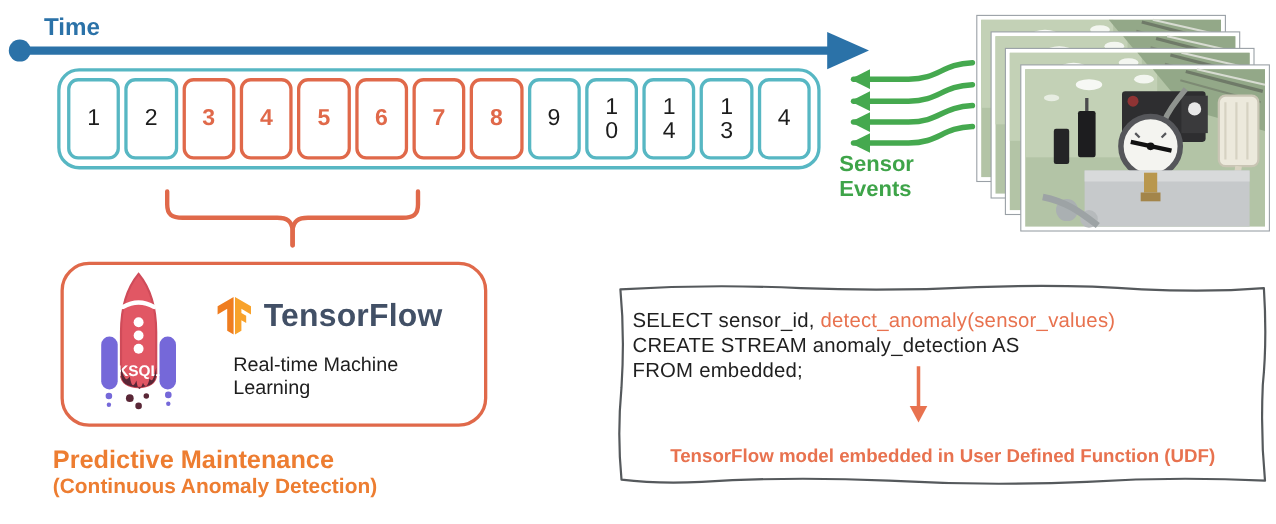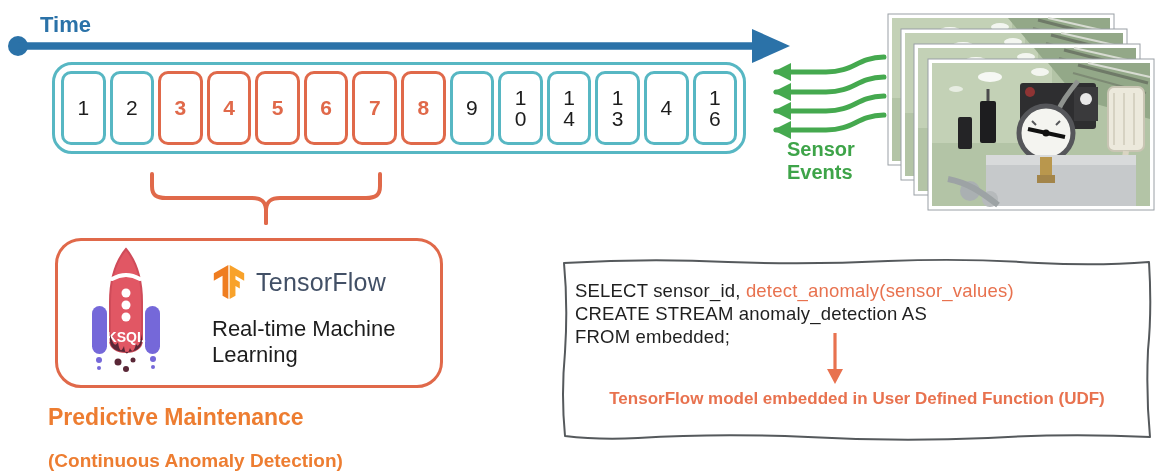--- a/index.html
+++ b/index.html
@@ -22,38 +22,38 @@
   .box-num { display:inline-block; width:1ch; word-break:break-all;
     text-align:center; line-height:1.02; font-size:21px; }
 
   
   .ml-box { left:55px; top:238px; width:388px; height:150px;
     border:3px solid #e0694a; border-radius:26px;
     display:flex; align-items:center; padding:8px 10px 8px 26px; }
   .ml-right { flex:1; display:flex; flex-direction:column; align-items:center;
     justify-content:center; padding-top:6px; }
   .tf-row { display:flex; align-items:center; gap:10px; }
-  .tf-word { font-size:25px; font-weight:400; color:#425066; letter-spacing:0.2px; }
-  .ml-caption { margin-top:16px; font-size:22px; color:#1d1d1d; font-weight:500;margin-left:44px; }
+  .tf-word { font-size:29px; font-weight:700; color:#425066; letter-spacing:0.2px; }
+  .ml-caption { margin-top:16px; font-size:18px; color:#1d1d1d; font-weight:500;margin-left:44px; }
 
   .pm-wrap { left:48px; top:404px; width:420px; text-align:left; }
   .pm-title { font-size:23px; font-weight:bold; color:#ed7d31; }
-  .pm-sub { margin-top:19px; font-size:19px; font-weight:600; color:#ed7d31; }
+  .pm-sub { margin-top:1px; font-size:19px; font-weight:600; color:#ed7d31; }
 
   
   .sensor-label { left:763px; top:138px; width:130px; font-size:20px;
-    font-weight:bold; color:#3ea449;margin-left:24px; }
+    font-weight:bold; color:#3ea449; }
 
   
   .codebox { left:558px; top:255px; width:598px; height:190px; }
   .codebox .bg { position:absolute; left:0; top:0; }
   .code-lines { position:absolute; left:17px; top:24px; font-size:18.5px;
     line-height:23px; color:#1f1f1f; letter-spacing:0.2px; }
   .code-hl { color:#e8724f; }
-  .code-caption { position:absolute; left:0; right:0; bottom:36px;
+  .code-caption { position:absolute; left:0; right:0; bottom:20px;
     text-align:center; font-size:17px; font-weight:bold; color:#e8724f; }
 </style>
 </head>
 <body>
 
 <div class="stage">
 
   <div class="abs time-label">Time</div>
 
   <svg class="abs" style="left:0;top:25px;" width="800" height="45" viewBox="0 0 800 45">
@@ -94,23 +94,20 @@
         <span class="box-num">10</span>
       </div>
       <div class="tbox">
         <span class="box-num">14</span>
       </div>
       <div class="tbox">
         <span class="box-num">13</span>
       </div>
       <div class="tbox">
         <span class="box-num">4</span>
-      </div>
-      <div class="tbox">
-        <span class="box-num">16</span>
       </div>
     </div>
 
   <svg class="abs" style="left:140px;top:165px;" width="260" height="70" viewBox="0 0 260 70">
     <path d="M12,9 L12,21 C12,30 16,33 26,33 L112,33 C121,33 125,36 126,44 L126,58" fill="none" stroke="#e0694a" stroke-width="4" stroke-linecap="round"></path>
     <path d="M240,9 L240,21 C240,30 236,33 226,33 L140,33 C131,33 127,36 126,44 L126,58" fill="none" stroke="#e0694a" stroke-width="4" stroke-linecap="round"></path>
   </svg>
 
   <div class="abs ml-box">
     <svg width="84" height="134" viewBox="0 0 84 134">

